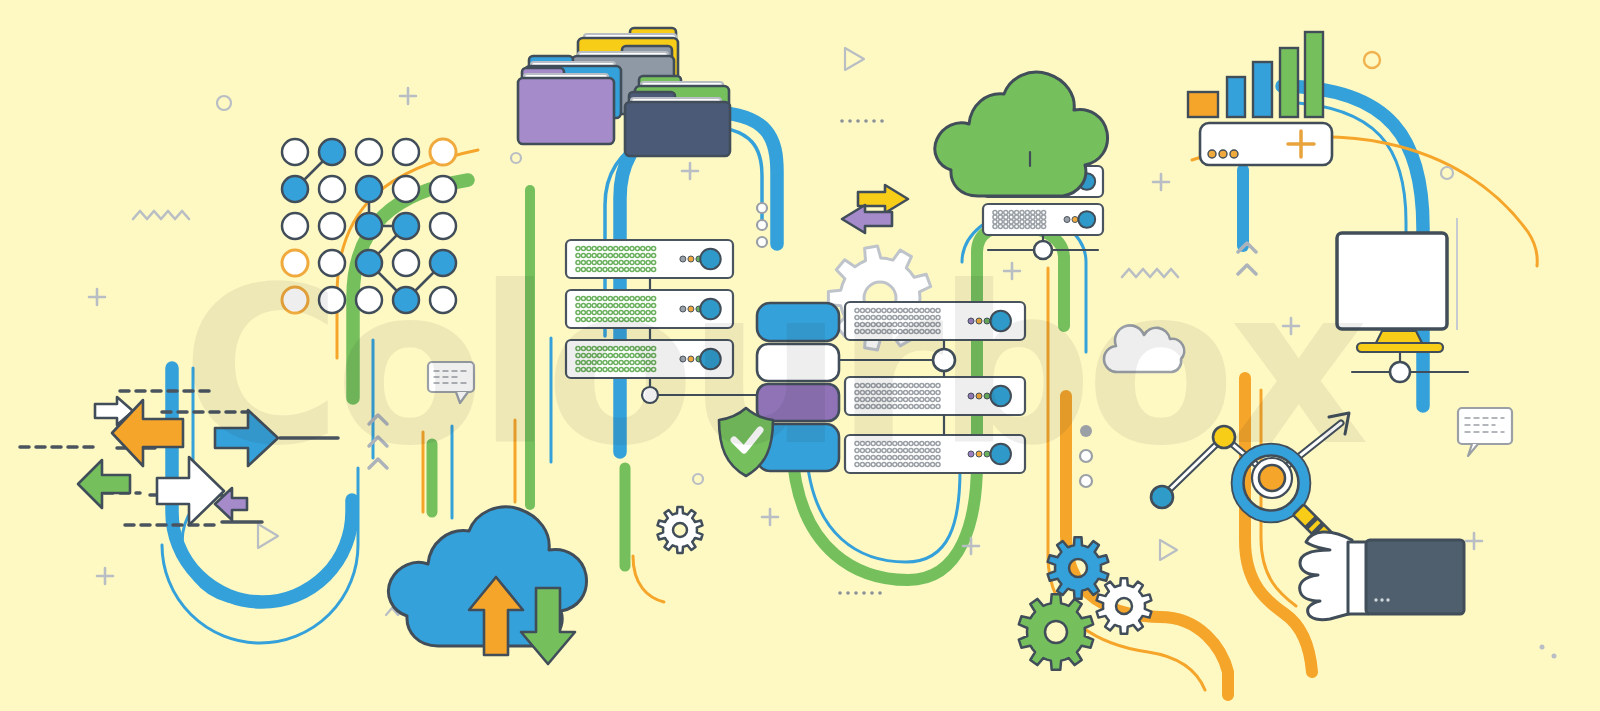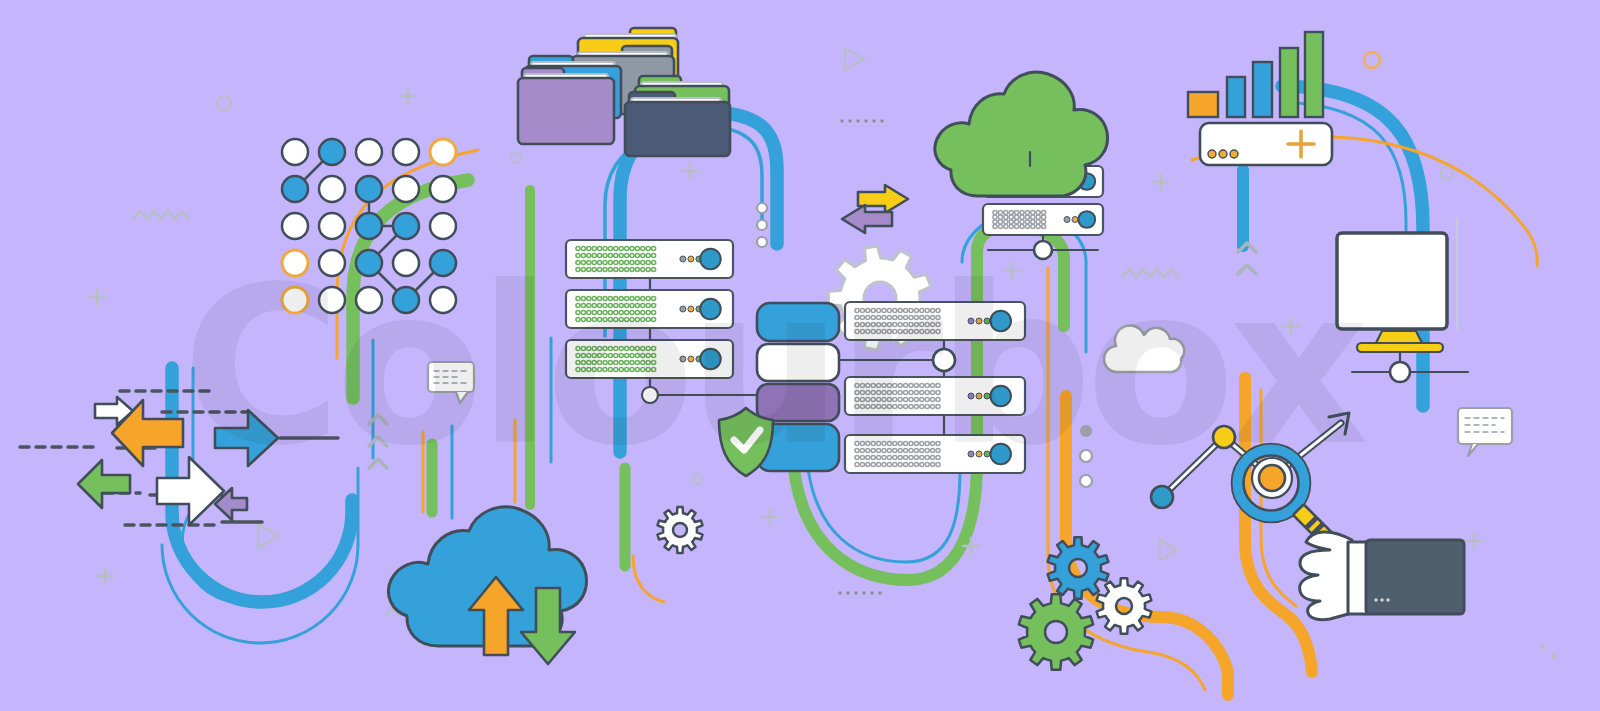--- a/index.html
+++ b/index.html
@@ -1,16 +1,16 @@
 <!DOCTYPE html>
 <html style="--blue: #35a1da; --green: #75c05d; --orange: #f5a52a; --yellow: #f8cd17; --purple: #a58bc9; --purple_deep: #8f73b6; --slate: #414e5a; --gray_line: #b9bec5; --gray_mid: #9aa0a6; --folder_gray: #8e99a5; --folder_dark: #4b5a77; --sleeve: #4f5f6d; --server_dot_green: #69b05c; --server_dot_gray: #9aa0a6; --server_circle_blue: #2f9ac9; --watermark_gray: #1a1a1a;"><head>
 <meta charset="utf-8">
 <style>
   html,body{margin:0;padding:0;background:#fff;}
-  #stage{position:relative;width:1600px;height:711px;background:#c4b5fd;overflow:hidden;
+  #stage{position:relative;width:1600px;height:711px;background:#fef9c3;overflow:hidden;
          font-family:"DejaVu Sans", "Liberation Sans", sans-serif;text-align:center;}
   svg{position:absolute;left:0;top:0;}
   .ln{fill:none;stroke-linecap:round;stroke-linejoin:round;}
   .f-white{fill:#ffffff}.f-none{fill:none}
   .f-blue{fill:var(--blue)}.f-green{fill:var(--green)}.f-orange{fill:var(--orange)}
   .f-yellow{fill:var(--yellow)}.f-purple{fill:var(--purple)}
   .s-dark{stroke:var(--slate)}.s-gray{stroke:var(--gray_line)}.s-mid{stroke:var(--gray_mid)}
   .s-blue{stroke:var(--blue)}.s-green{stroke:var(--green)}.s-orange{stroke:var(--orange)}
   .w1{stroke-width:1.4}.w2{stroke-width:2.2}.w25{stroke-width:2.6}.w3{stroke-width:3}
   .w35{stroke-width:3.5}.w7{stroke-width:7}.w10{stroke-width:10}

